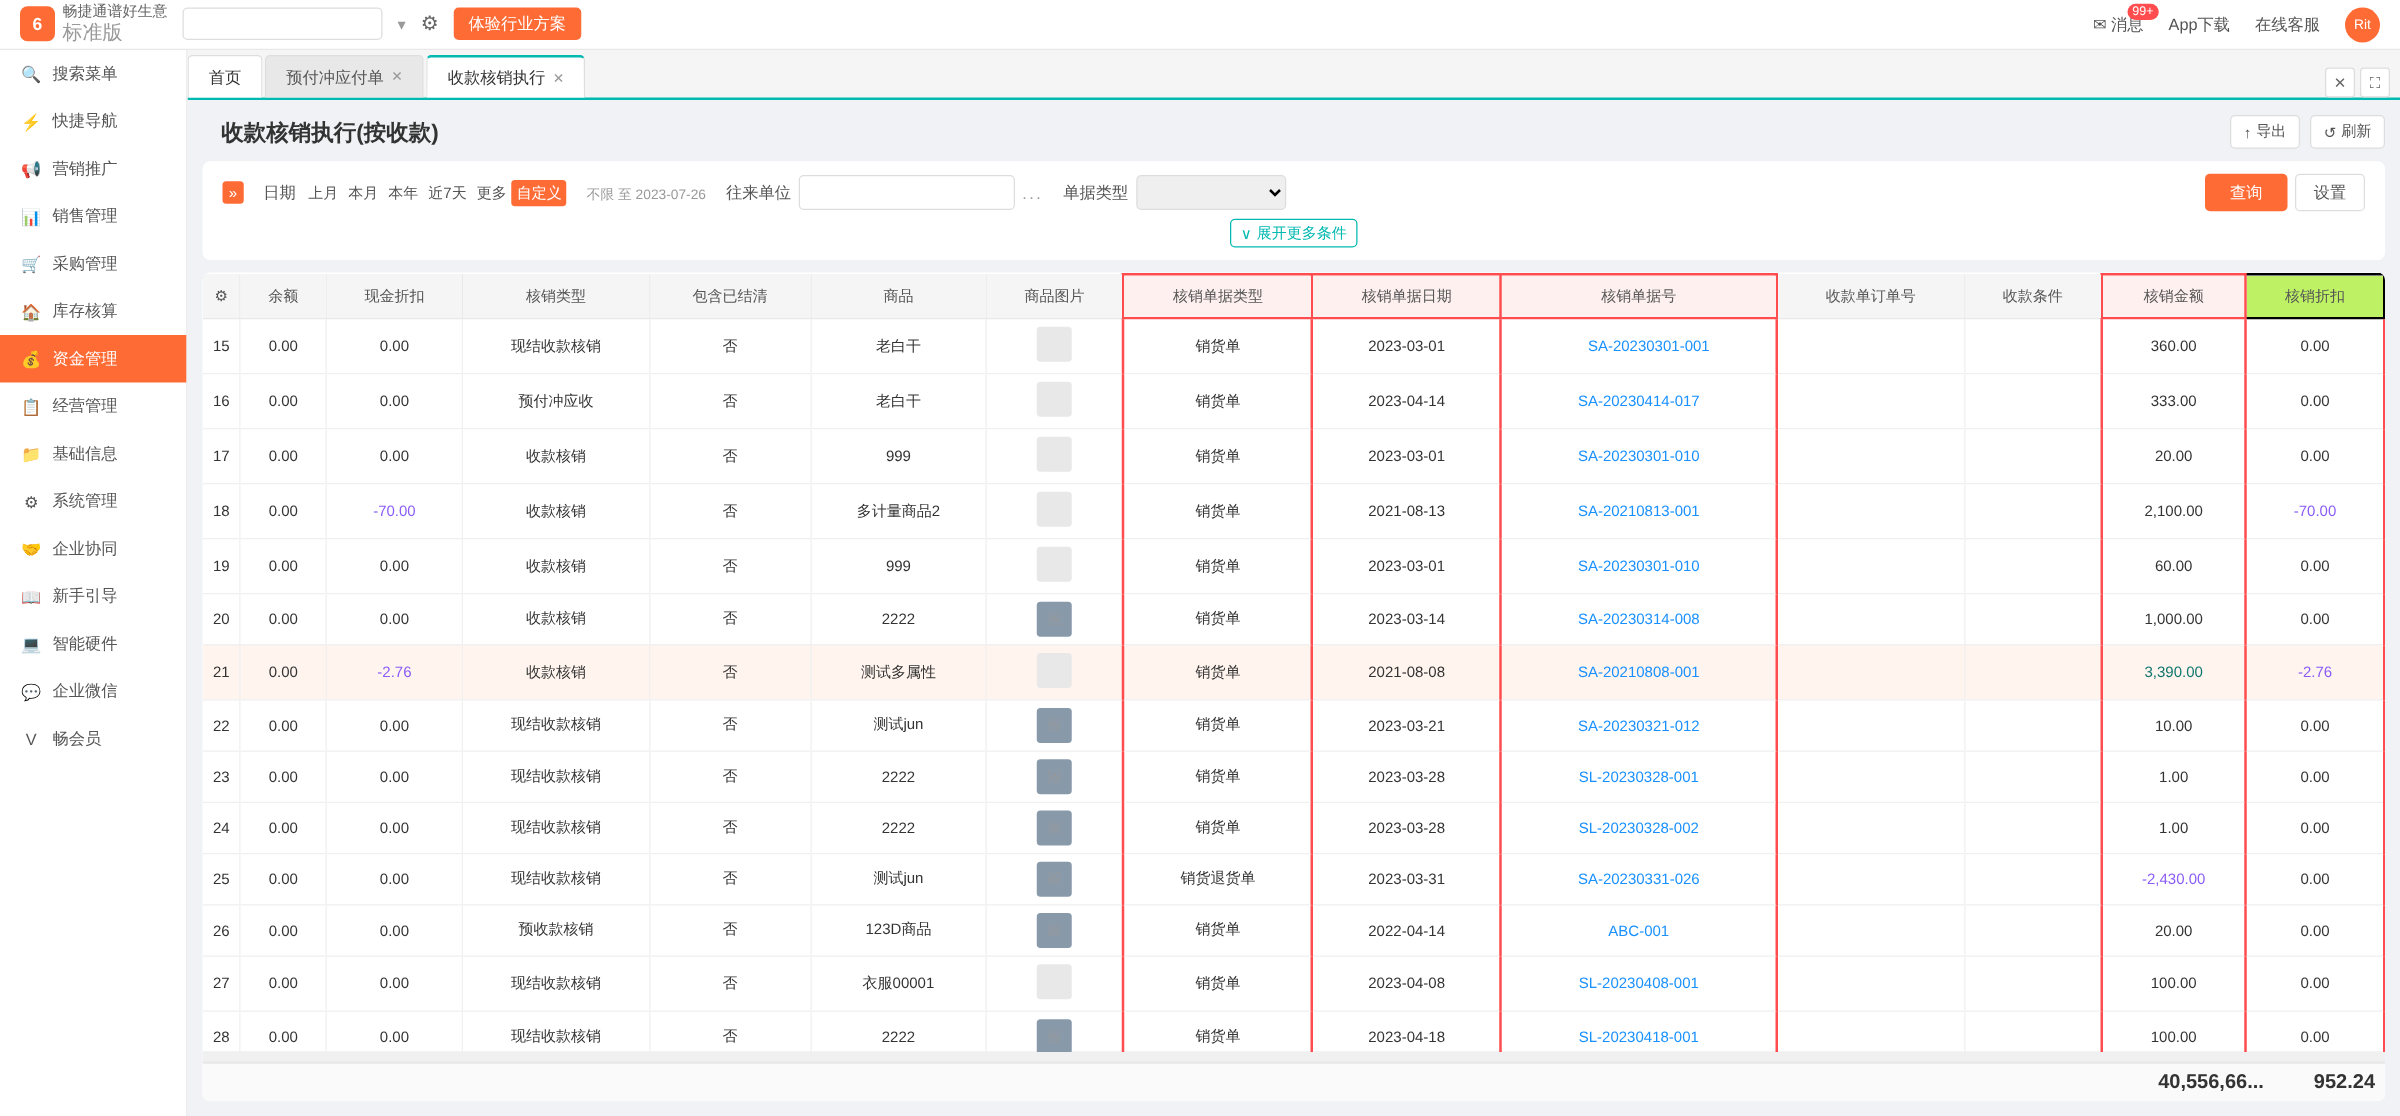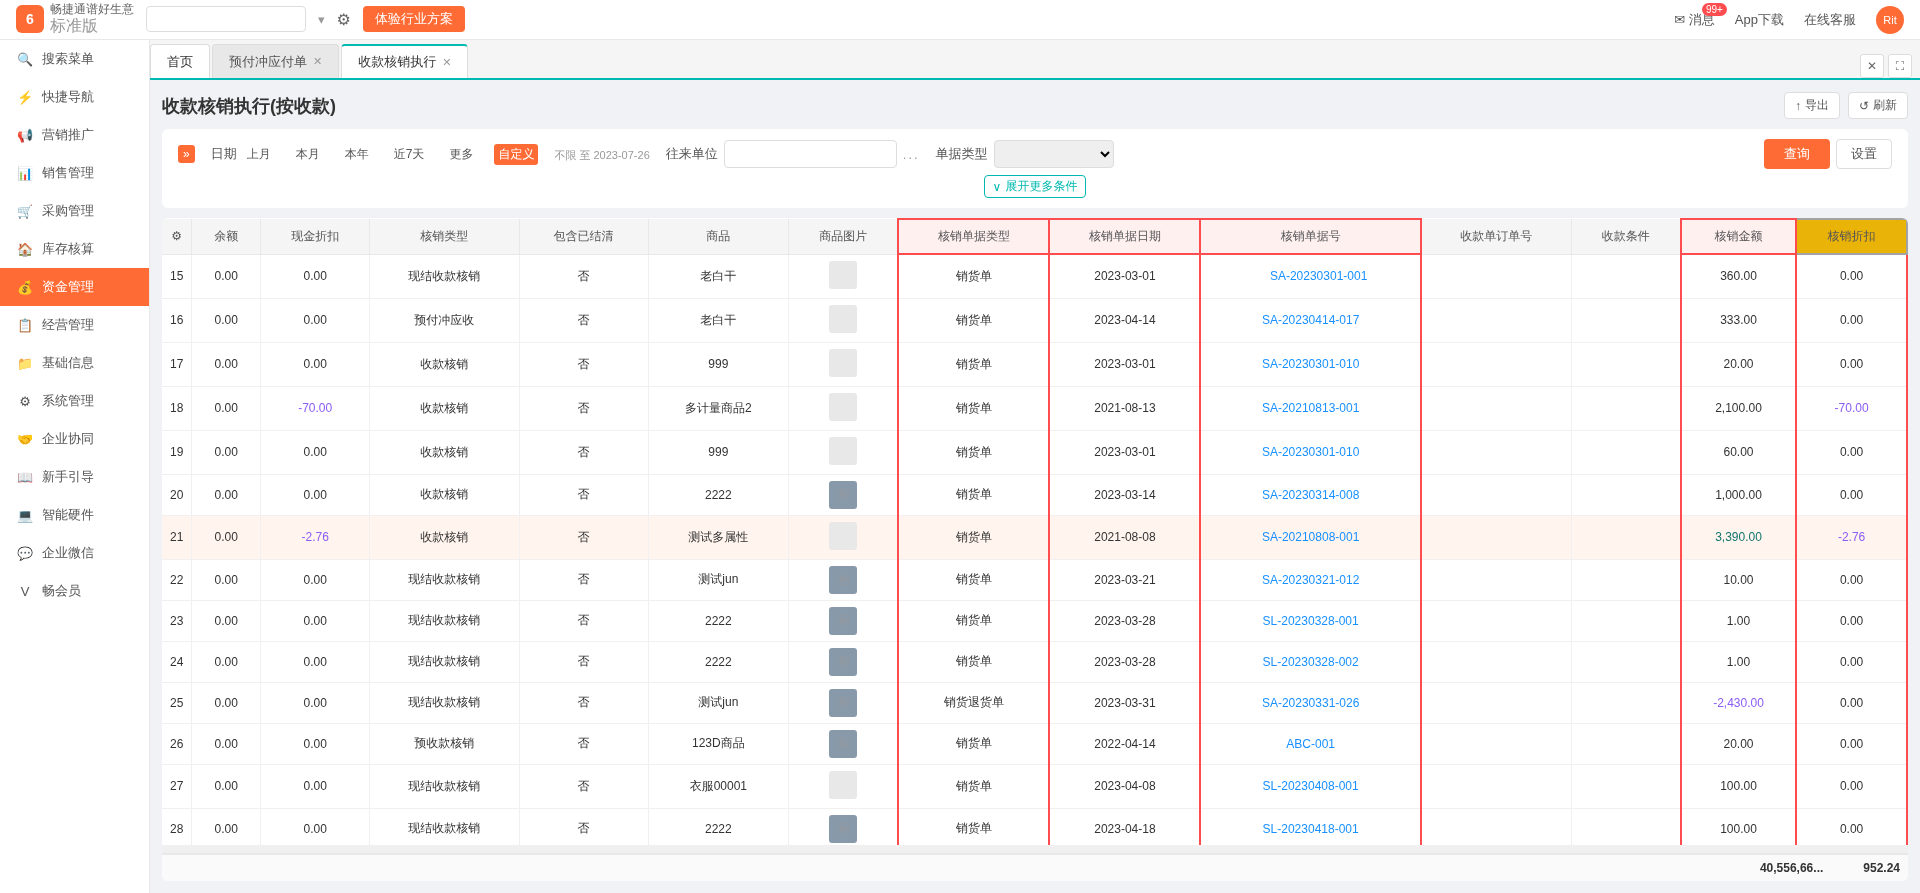--- a/index.html
+++ b/index.html
@@ -39,30 +39,30 @@
     .tab.home { background: #fff; color: #333; font-weight: 500; }
     .tab.active { background: #fff; color: #333; border-top: 2px solid #00b9b0; }
     .tab-close { font-size: 11px; color: #999; }
     .tab-bar-spacer { flex: 1; }
     .tab-controls { display: flex; align-items: center; padding: 0 8px; gap: 4px; }
     .tab-ctrl-btn { width: 24px; height: 24px; border: 1px solid #ddd; border-radius: 3px; background: white; cursor: pointer; display: flex; align-items: center; justify-content: center; font-size: 12px; color: #666; }
 
     
     .page-content { flex: 1; overflow: hidden; display: flex; flex-direction: column; background: #f0f2f5; padding: 12px; }
     .page-header { display: flex; align-items: center; justify-content: space-between; margin-bottom: 10px; }
-    .page-title { font-size: 18px; font-weight: 600; color: #333; }
+    .page-title { font-size: 18px; font-weight: 600; color: #333; margin-left: 15px; }
     .page-actions { display: flex; gap: 8px; }
     .action-btn { display: flex; align-items: center; gap: 4px; padding: 4px 10px; border: 1px solid #ddd; border-radius: 4px; background: white; cursor: pointer; font-size: 12px; color: #555; }
 
     
     .filter-bar { background: white; border-radius: 6px; padding: 10px 16px; margin-bottom: 10px; }
     .filter-row { display: flex; align-items: center; gap: 16px; flex-wrap: wrap; }
     .filter-item { display: flex; align-items: center; gap: 6px; font-size: 13px; color: #555; }
     .filter-label { white-space: nowrap; }
-    .date-group { display: flex; gap: 17px; align-items: center; justify-content: center; }
+    .date-group { display: flex; gap: 0; align-items: center; justify-content: center; }
     .date-link { color: #555; cursor: pointer; font-size: 12px; padding: 2px 4px; }
     .date-link.active { background: #ff6b35; color: white; border-radius: 3px; }
     .date-sub { font-size: 11px; color: #999; margin-top: 2px; }
     .filter-input { height: 28px; border: 1px solid #ddd; border-radius: 4px; padding: 0 8px; font-size: 12px; min-width: 160px; }
     .filter-dots { color: #999; letter-spacing: 2px; }
     .filter-select { height: 28px; border: 1px solid #ddd; border-radius: 4px; padding: 0 8px; font-size: 12px; min-width: 120px; }
     .query-btn { background: #ff6b35; color: white; border: none; padding: 5px 20px; border-radius: 4px; cursor: pointer; font-size: 13px; }
     .setting-btn { background: white; color: #555; border: 1px solid #ddd; padding: 5px 14px; border-radius: 4px; cursor: pointer; font-size: 13px; }
     .expand-btn { display: flex; align-items: center; gap: 4px; color: #00b9b0; cursor: pointer; font-size: 12px; border: 1px solid #00b9b0; border-radius: 4px; padding: 2px 8px; margin: 6px auto 0; width: fit-content; }
     .orange-arrow { background: #ff6b35; color: white; border-radius: 3px; padding: 2px 5px; cursor: pointer; font-size: 12px; }
@@ -75,21 +75,21 @@
     thead th { padding: 8px 8px; border-bottom: 1px solid #e8e8e8; border-right: 1px solid #e8e8e8; text-align: center; font-weight: 500; color: #555; white-space: nowrap; position: sticky; top: 0; background: #f5f5f5; z-index: 2; }
     tbody tr { border-bottom: 1px solid #f0f0f0; }
     tbody tr.highlighted { background: #fff4ee; }
     tbody td { padding: 6px 8px; border-right: 1px solid #f0f0f0; text-align: center; white-space: nowrap; }
     .td-link { color: #1890ff; cursor: pointer; text-decoration: none; }
     .td-red { color: #8b5cf6; }
     .td-orange { color: #0f766e; }
     .gear-col { width: 28px; }
 
     
-    .table-footer { background: #fafafa; border-top: 2px solid #e8e8e8; padding: 6px 8px; display: flex; justify-content: flex-end; gap: 40px; font-size: 12px; font-weight: 600; color: #333; }
+    .table-footer { background: #fafafa; border-top: 2px solid #e8e8e8; padding: 6px 8px; display: flex; justify-content: flex-end; gap: 40px; font-size: 16px; font-weight: 600; color: #333; }
     .footer-total { text-align: right; }
     .scrollbar-h { height: 8px; background: #f0f0f0; }
 
     .img-thumb { width: 28px; height: 28px; background: #e8e8e8; border-radius: 3px; display: inline-flex; align-items: center; justify-content: center; font-size: 10px; color: #999; }
     .img-thumb.has-img { background: #8899aa; }
   </style>
 </head>
 <body>
 
 <div class="top-bar">
@@ -278,21 +278,21 @@
                 <th>核销类型</th>
                 <th>包含已结清</th>
                 <th>商品</th>
                 <th>商品图片</th>
                 <th style="border: 2px solid #ff4d4f; background:#fff0f0;">核销单据类型</th>
                 <th style="border: 2px solid #ff4d4f; background:#fff0f0;">核销单据日期</th>
                 <th style="border: 2px solid #ff4d4f; background:#fff0f0;">核销单据号</th>
                 <th>收款单订单号</th>
                 <th>收款条件</th>
                 <th style="border: 2px solid #ff4d4f; background:#fff0f0;">核销金额</th>
-                <th style="border: 2px solid #a3a3a3; background:#eab308;">核销折扣</th>
+                <th style="border: 2px solid #000000; background:#bef264;">核销折扣</th>
               </tr>
             </thead>
             <tbody id="table-body">
             <tr>
     <td>15</td>
     <td>0.00</td>
     <td class="">0.00</td>
     <td>现结收款核销</td>
     <td>否</td>
     <td>老白干</td>

